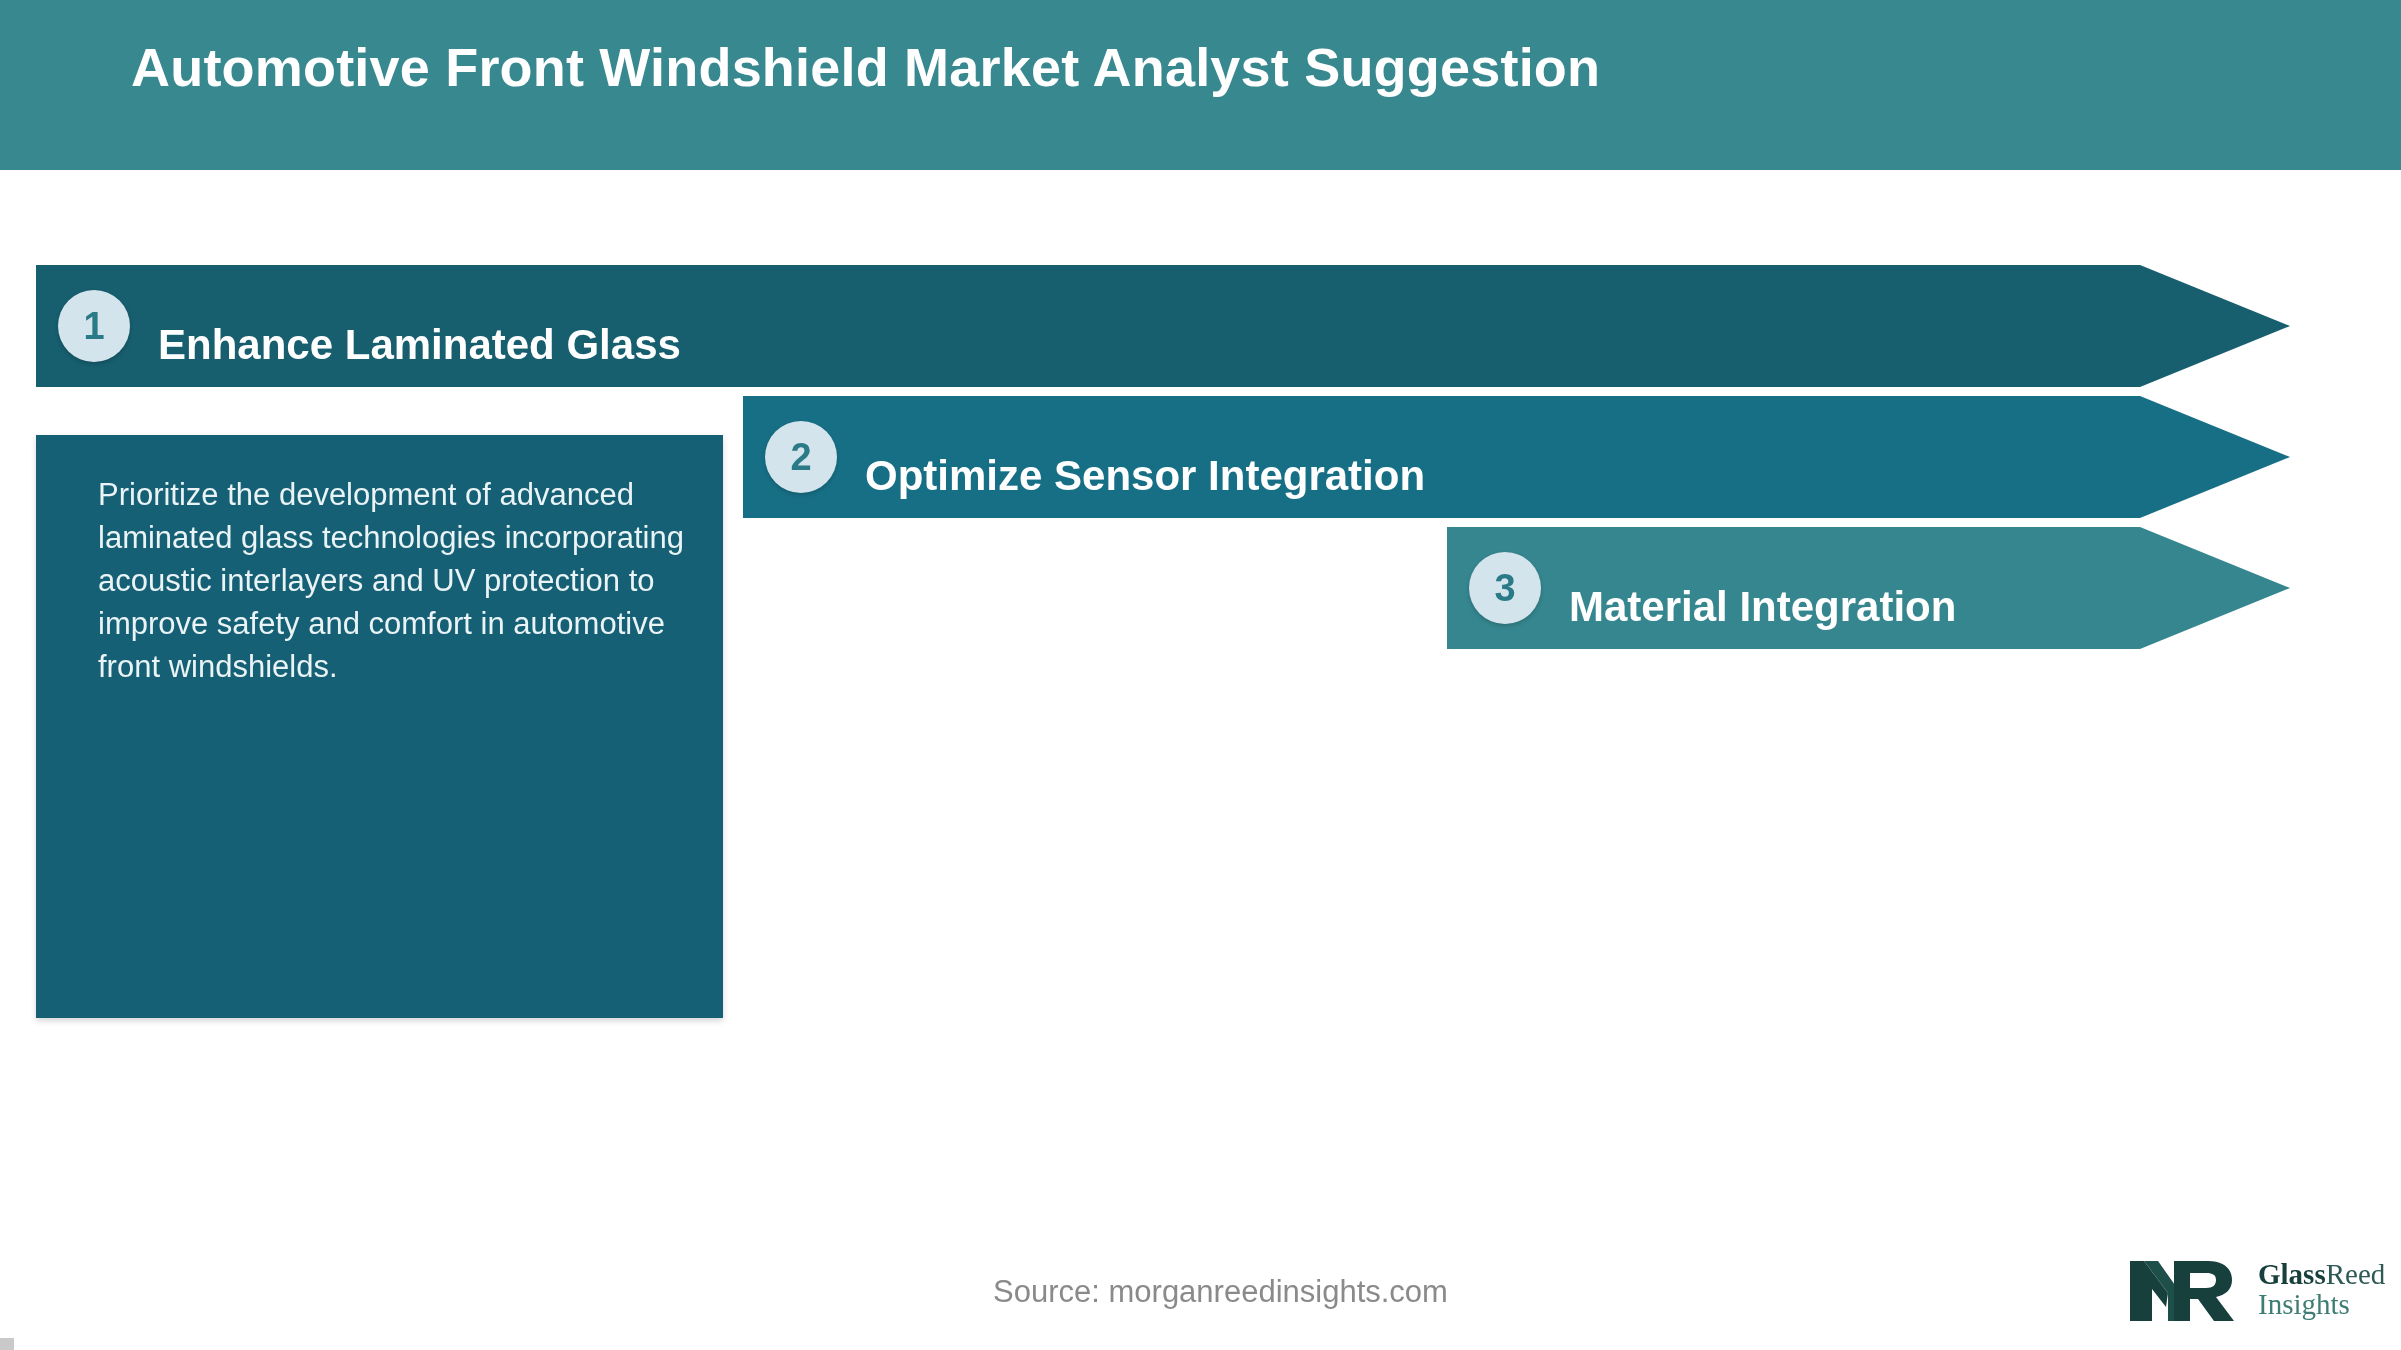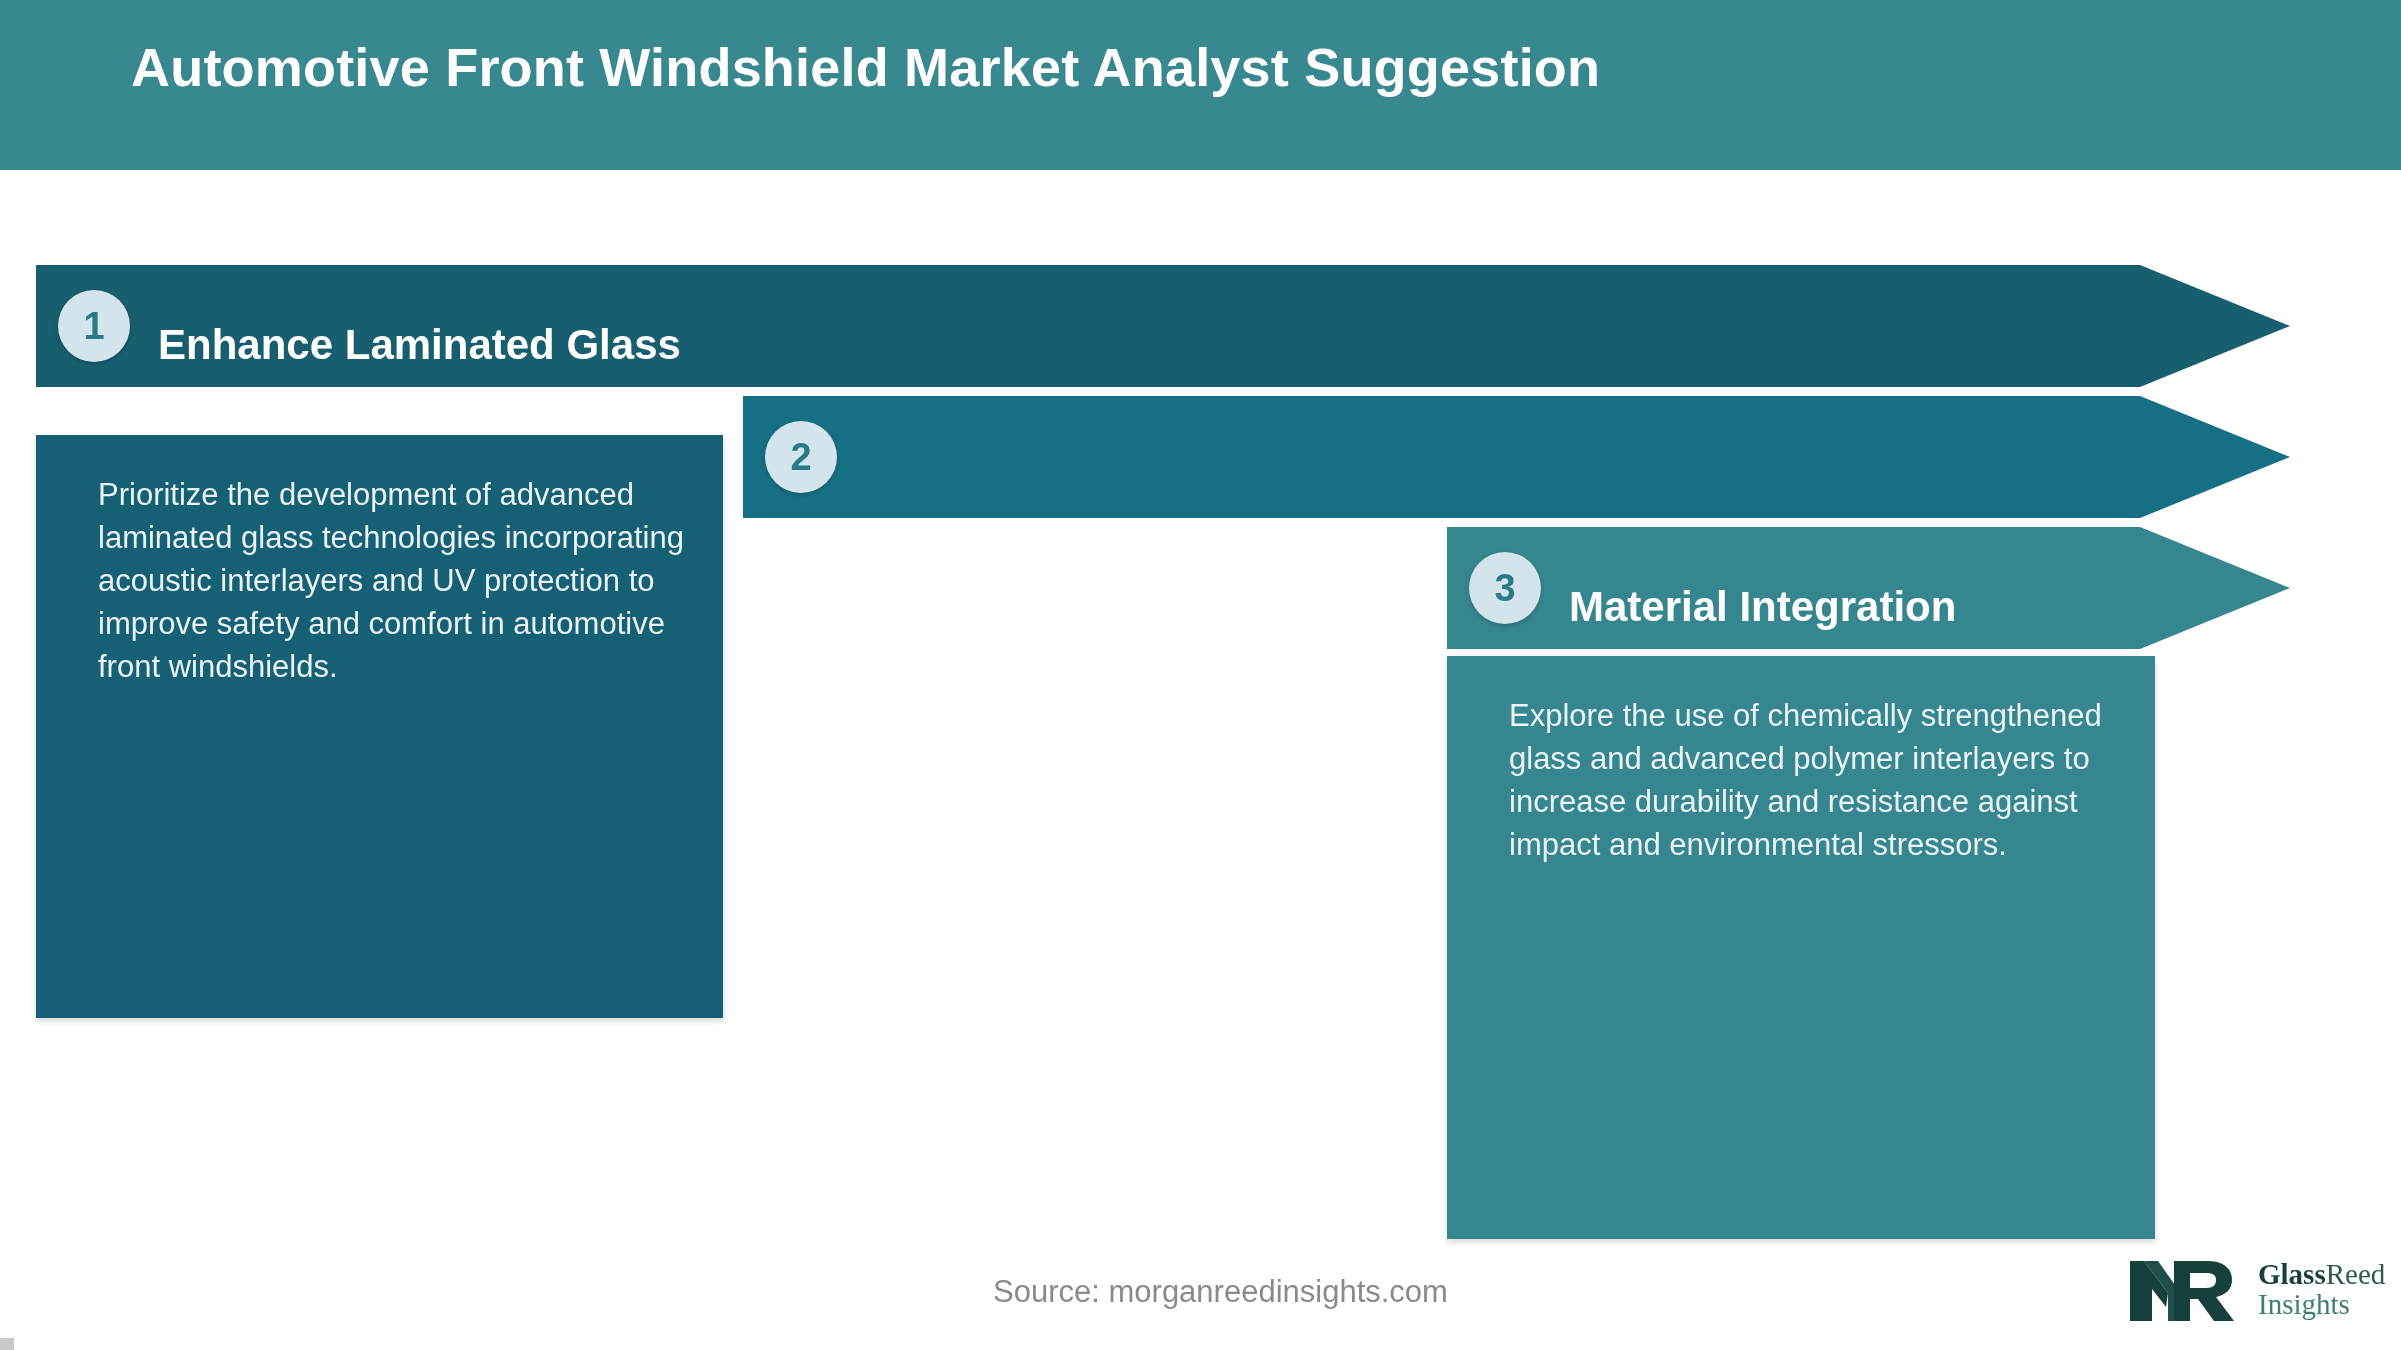--- a/index.html
+++ b/index.html
@@ -118,41 +118,39 @@
       <div class="band-label">Enhance Laminated Glass</div>
     </div>
   </div>
 
   <div class="band" id="band-2">
     <svg class="arrow-shape" viewBox="0 0 1547 122" preserveAspectRatio="none">
       <path d="M0,0 H1397 L1547,61 L1397,122 H0 Z" fill="#176F86"></path>
     </svg>
     <div class="band-inner">
       <div class="num-badge" style="background: rgb(211, 228, 236); color: rgb(42, 122, 136);">2</div>
+      <div class="band-label">Optimize Sensor Integration</div>
     </div>
   </div>
 
   <div class="band" id="band-3">
     <svg class="arrow-shape" viewBox="0 0 843 122" preserveAspectRatio="none">
       <path d="M0,0 H693 L843,61 L693,122 H0 Z" fill="#36868F"></path>
     </svg>
     <div class="band-inner">
       <div class="num-badge" style="background: rgb(211, 228, 236); color: rgb(42, 122, 136);">3</div>
       <div class="band-label">Material Integration</div>
     </div>
   </div>
 
   <div class="card" id="card-1" style="background: rgb(21, 96, 116); margin-top: 40px;">
     <p>Prioritize the development of advanced laminated glass technologies incorporating acoustic interlayers and UV protection to improve safety and comfort in automotive front windshields.</p>
   </div>
 
 
-  <div class="card" id="card-3" style="background: rgb(54, 134, 143);">
-    <p>Explore the use of chemically strengthened glass and advanced polymer interlayers to increase durability and resistance against impact and environmental stressors.</p>
-  </div>
 
   <div class="source" style="color: rgb(138, 138, 138);">Source: morganreedinsights.com</div>
 
   <div class="logo">
     <svg class="logo-mark" width="118" height="66" viewBox="0 0 118 66">
       <path d="M2,64 L2,4 L16,4 L40,36 L38,50 L24,32 L24,64 Z" fill="#173F3C"></path>
       <path d="M16,4 L30,4 L54,38 L54,64 L40,64 L40,36 Z" fill="#1F4F4A"></path>
       <path d="M46,4 L80,4 C96,4 104,12 104,23 C104,32 98,38 88,40 L106,64 L86,64 L70,42 L62,42 L62,64 L46,64 Z
                M62,16 L62,31 L78,31 C85,31 88,28 88,23 C88,18 85,16 78,16 Z" fill="#173F3C"></path>
     </svg>

